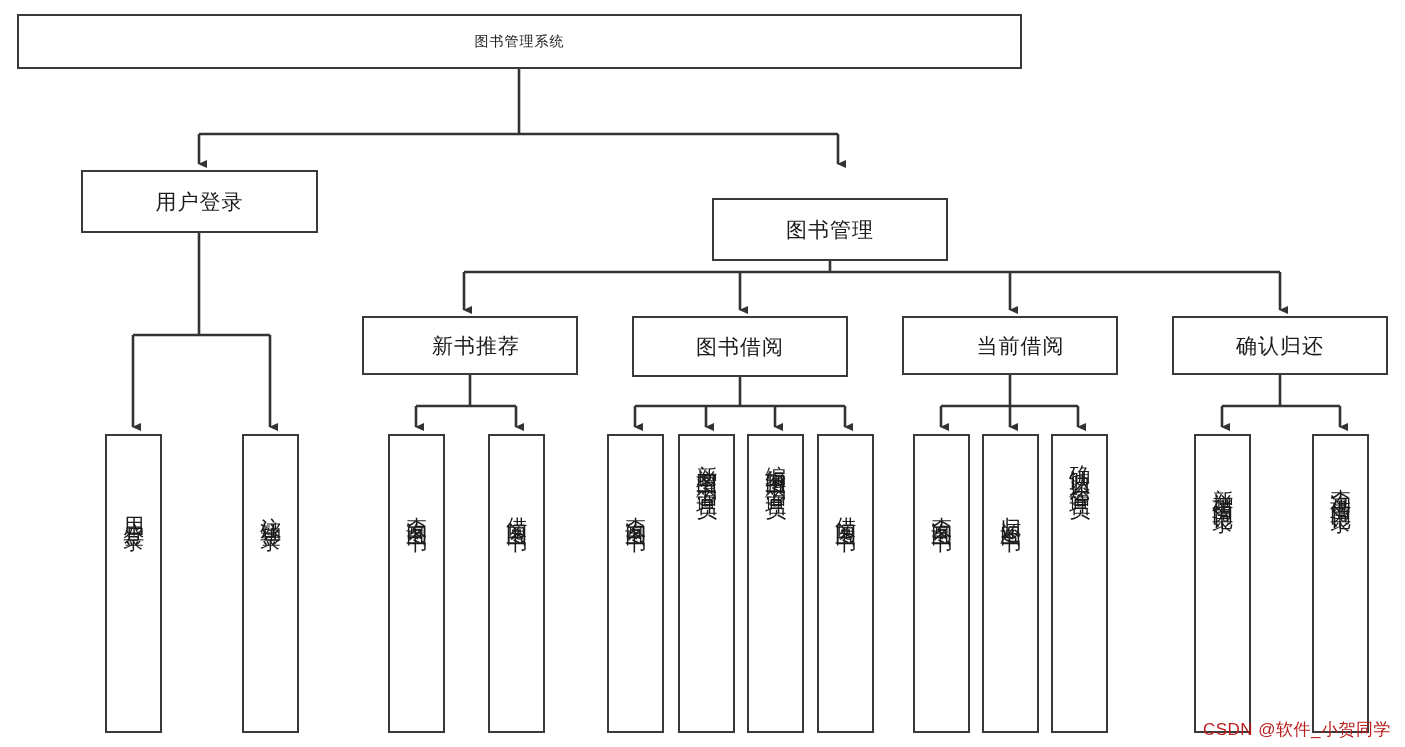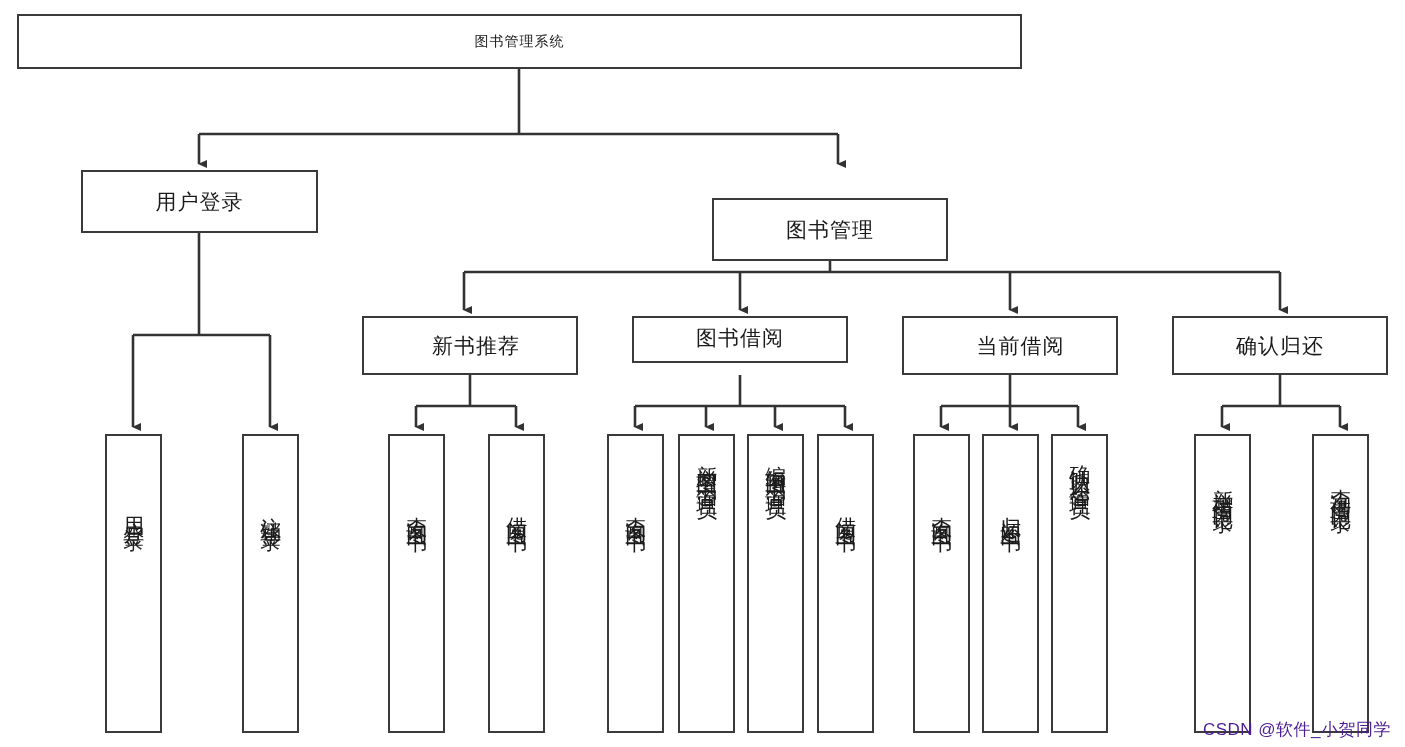--- a/index.html
+++ b/index.html
@@ -68,21 +68,21 @@
     margin-top: 30px;
   }
   .node.vertical.tall .label {
     margin-top: 6px;
   }
   .watermark {
     position: absolute;
     right: 14px;
     bottom: 6px;
     font-size: 17px;
-    color: #4c1d95;
+    color: #b91c1c;
     white-space: nowrap;
     letter-spacing: 0.5px;
   }
 </style>
 </head>
 <body>
 
 <div id="canvas">
 
   <svg id="wires" viewBox="0 0 1405 747">
@@ -142,21 +142,21 @@
   <div class="node horizontal" style="left:81px; top:170px; width:237px; height:63px;">
     <span class="label">用户登录</span>
   </div>
   <div class="node horizontal" style="left:712px; top:170px; width:236px; height:63px;margin-top:28px;">
     <span class="label">图书管理</span>
   </div>
 
   <div class="node horizontal" style="left:362px; top:316px; width:216px; height:59px;padding-left:12px;">
     <span class="label">新书推荐</span>
   </div>
-  <div class="node horizontal" style="left:632px; top:316px; width:216px; height:47px;font-family:Liberation Mono, monospace;">
+  <div class="node horizontal" style="left:632px; top:316px; width:216px; height:61px;">
     <span class="label">图书借阅</span>
   </div>
   <div class="node horizontal" style="left:902px; top:316px; width:216px; height:59px;padding-left:21px;">
     <span class="label">当前借阅</span>
   </div>
   <div class="node horizontal" style="left:1172px; top:316px; width:216px; height:59px;">
     <span class="label">确认归还</span>
   </div>
 
   <div class="node vertical mid" style="left:105px; top:434px; width:57px; height:299px;">

